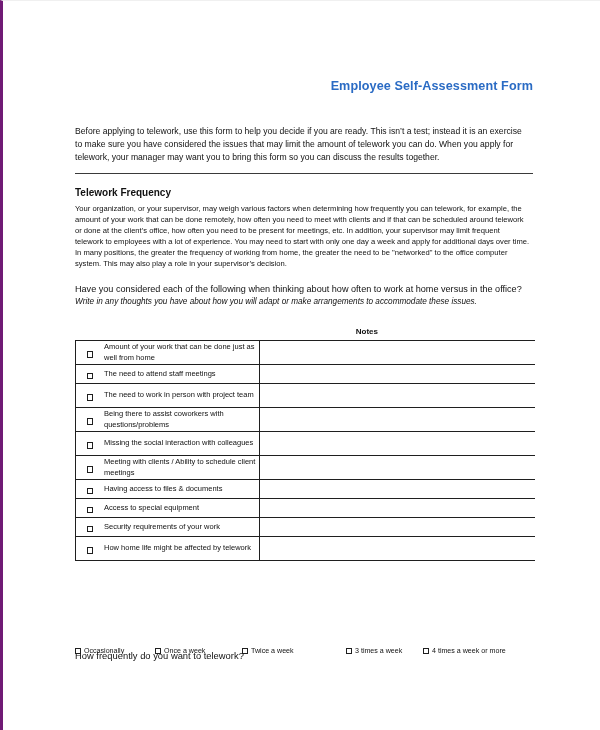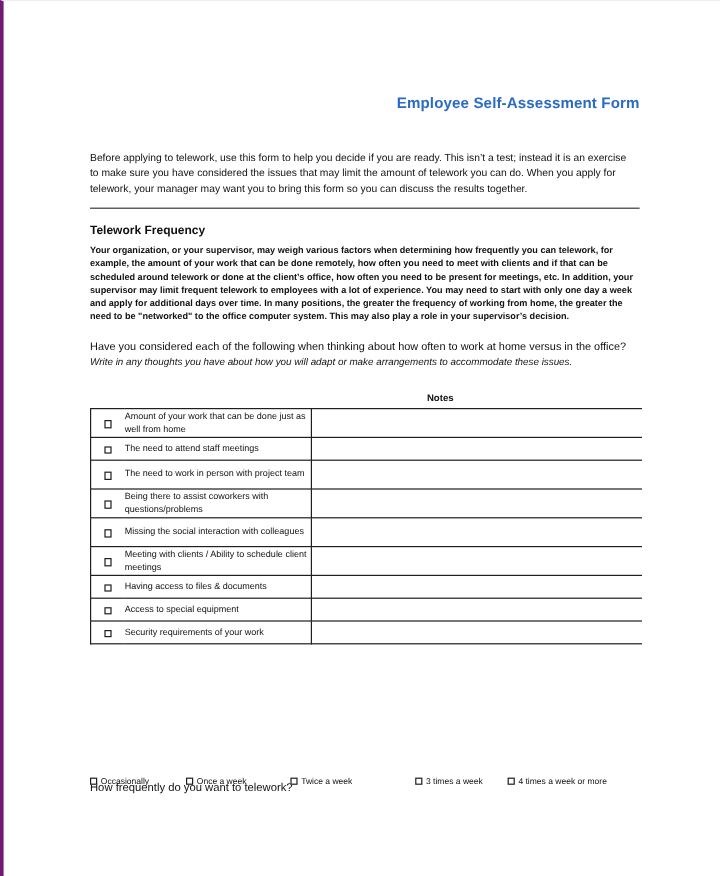--- a/index.html
+++ b/index.html
@@ -72,21 +72,20 @@
 
   .body-para {
     position: absolute;
     left: 72px;
     top: 203px;
     width: 455px;
     font-size: 7.6px;
     line-height: 10.9px;
     color: #111;
     text-align: left;
-    font-weight: bold;
   }
 
   .question-para {
     position: absolute;
     left: 72px;
     top: 282px;
     width: 455px;
     font-size: 9.1px;
     line-height: 12.4px;
     color: #111;
@@ -244,20 +243,25 @@
         <tr class="row-short">
           <td class="cb-cell"><span class="cbox"></span></td>
           <td class="label-cell">Access to special equipment</td>
           <td class="notes-cell"></td>
         </tr>
         <tr class="row-short">
           <td class="cb-cell"><span class="cbox"></span></td>
           <td class="label-cell">Security requirements of your work</td>
           <td class="notes-cell"></td>
         </tr>
+        <tr class="row-tall">
+          <td class="cb-cell"><span class="cbox"></span></td>
+          <td class="label-cell">How home life might be affected by telework</td>
+          <td class="notes-cell"></td>
+        </tr>
       </tbody>
   </table>
 
   <div class="freq-question">How frequently do you want to telework?</div>
 
   <div class="freq-options" id="freq-options">
       <div class="freq-opt" style="left: 0px;"><span class="cbox"></span><span>Occasionally</span></div>
       <div class="freq-opt" style="left: 80px;"><span class="cbox"></span><span>Once a week</span></div>
       <div class="freq-opt" style="left: 167px;"><span class="cbox"></span><span>Twice a week</span></div>
       <div class="freq-opt" style="left: 271px;"><span class="cbox"></span><span>3 times a week</span></div>

